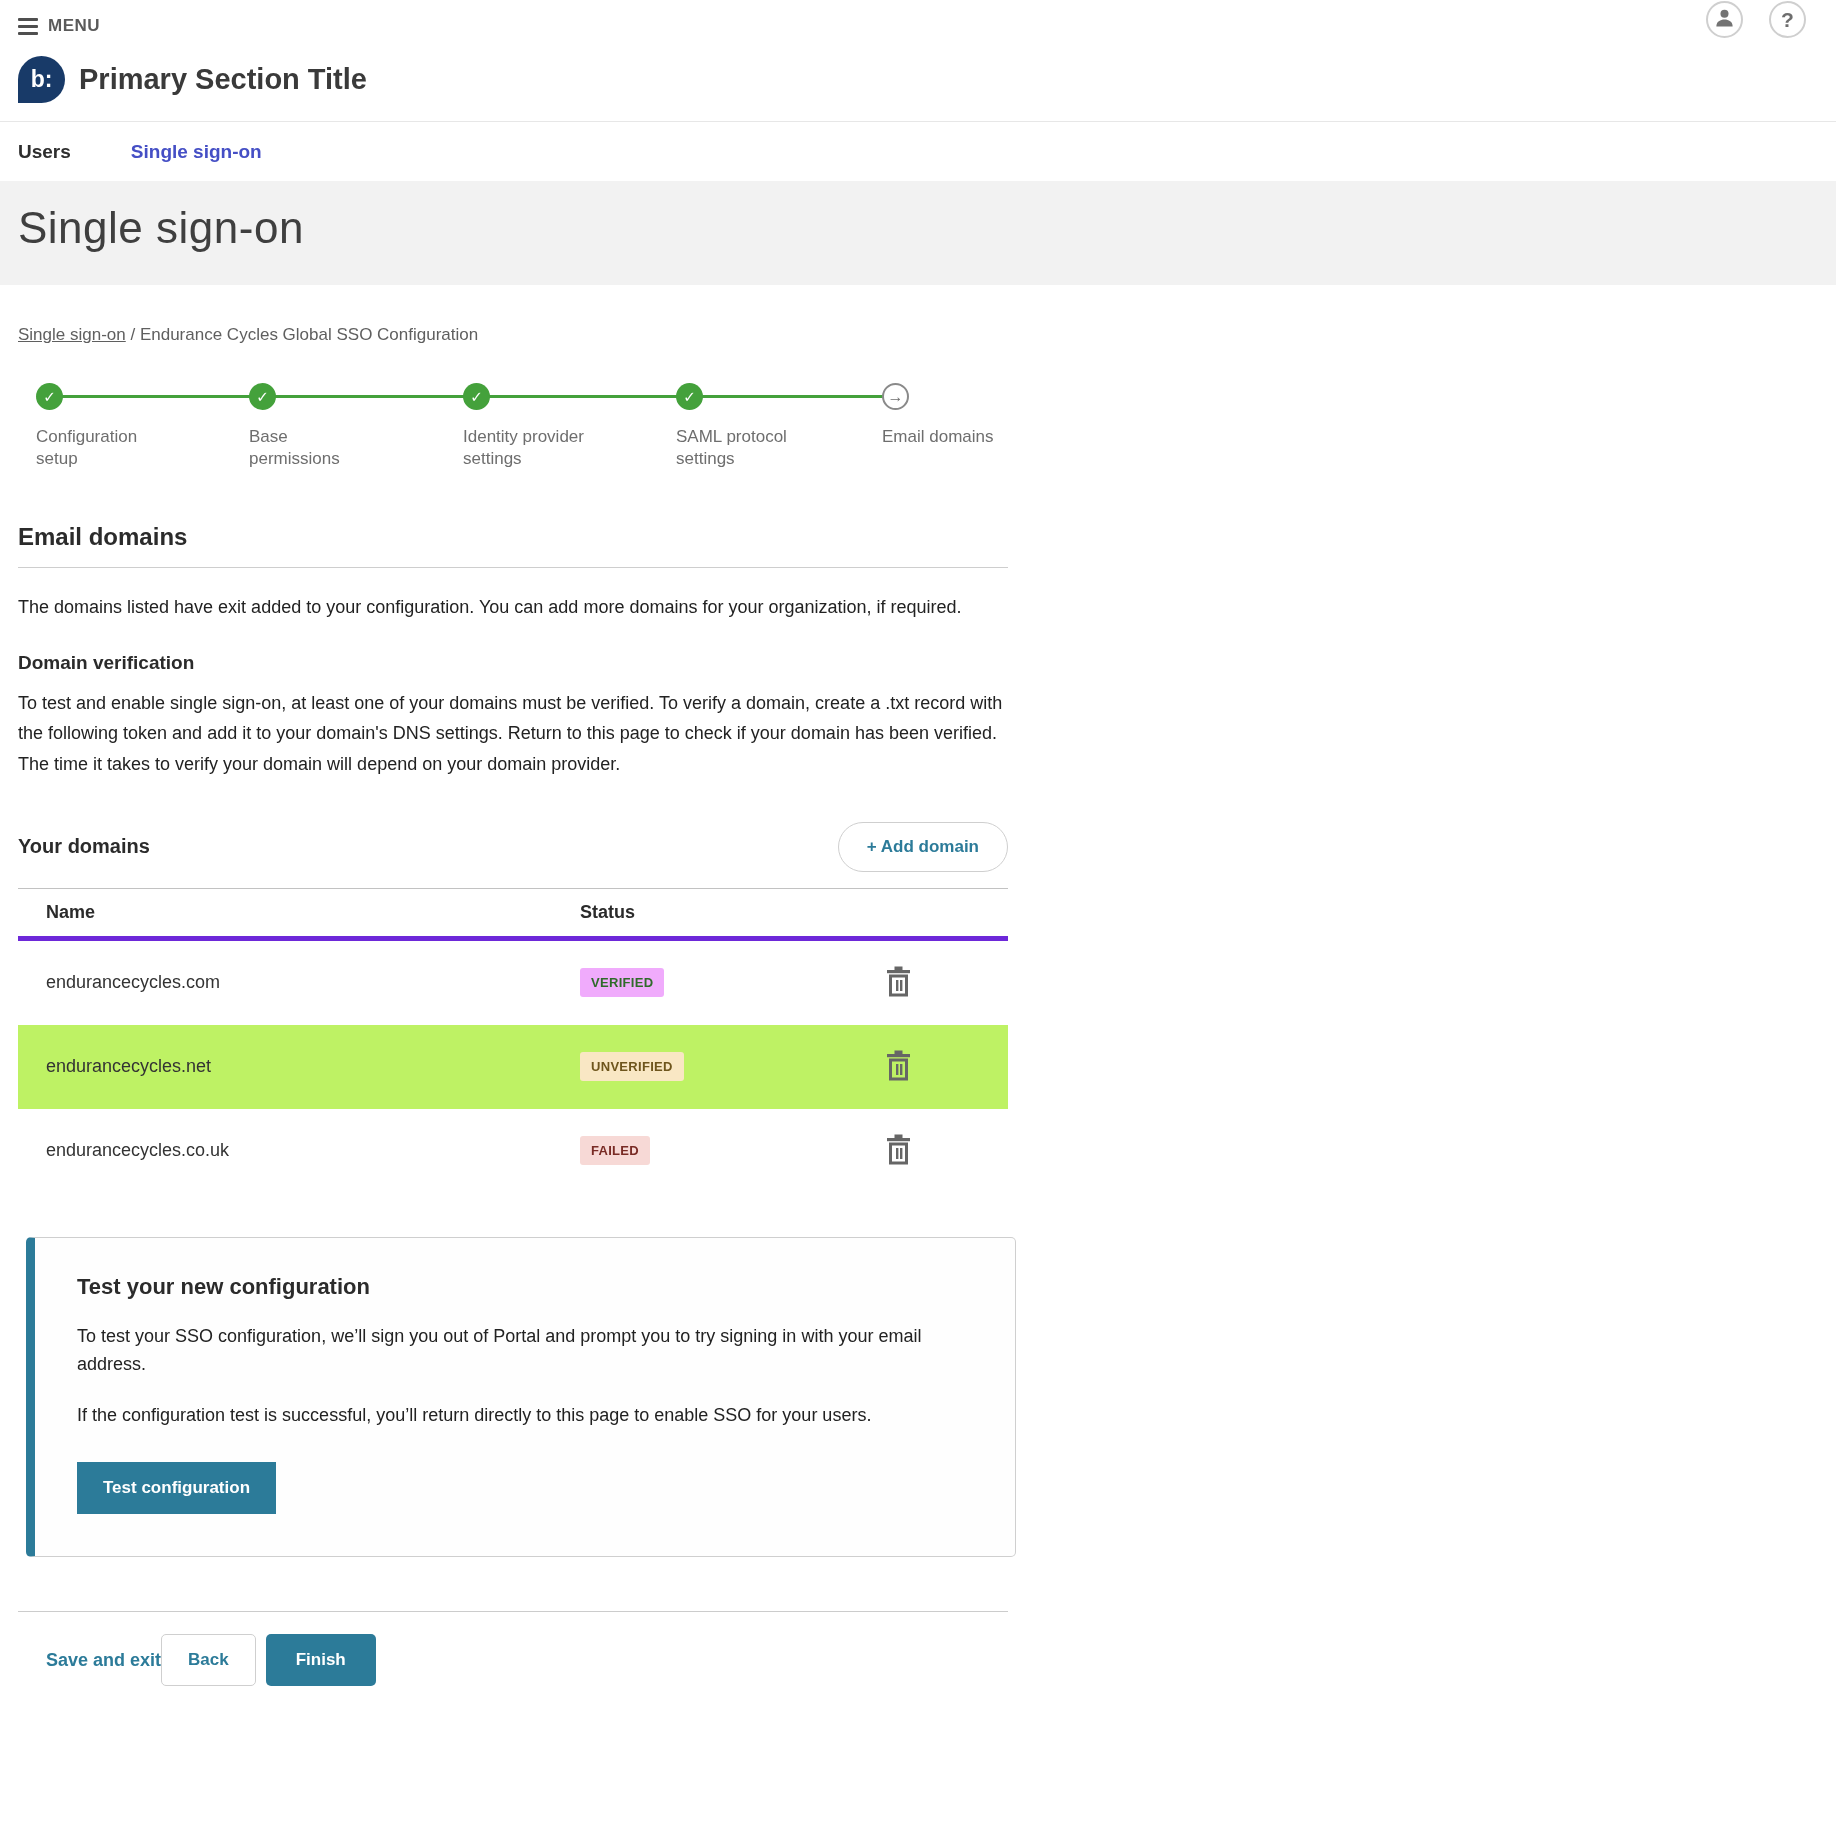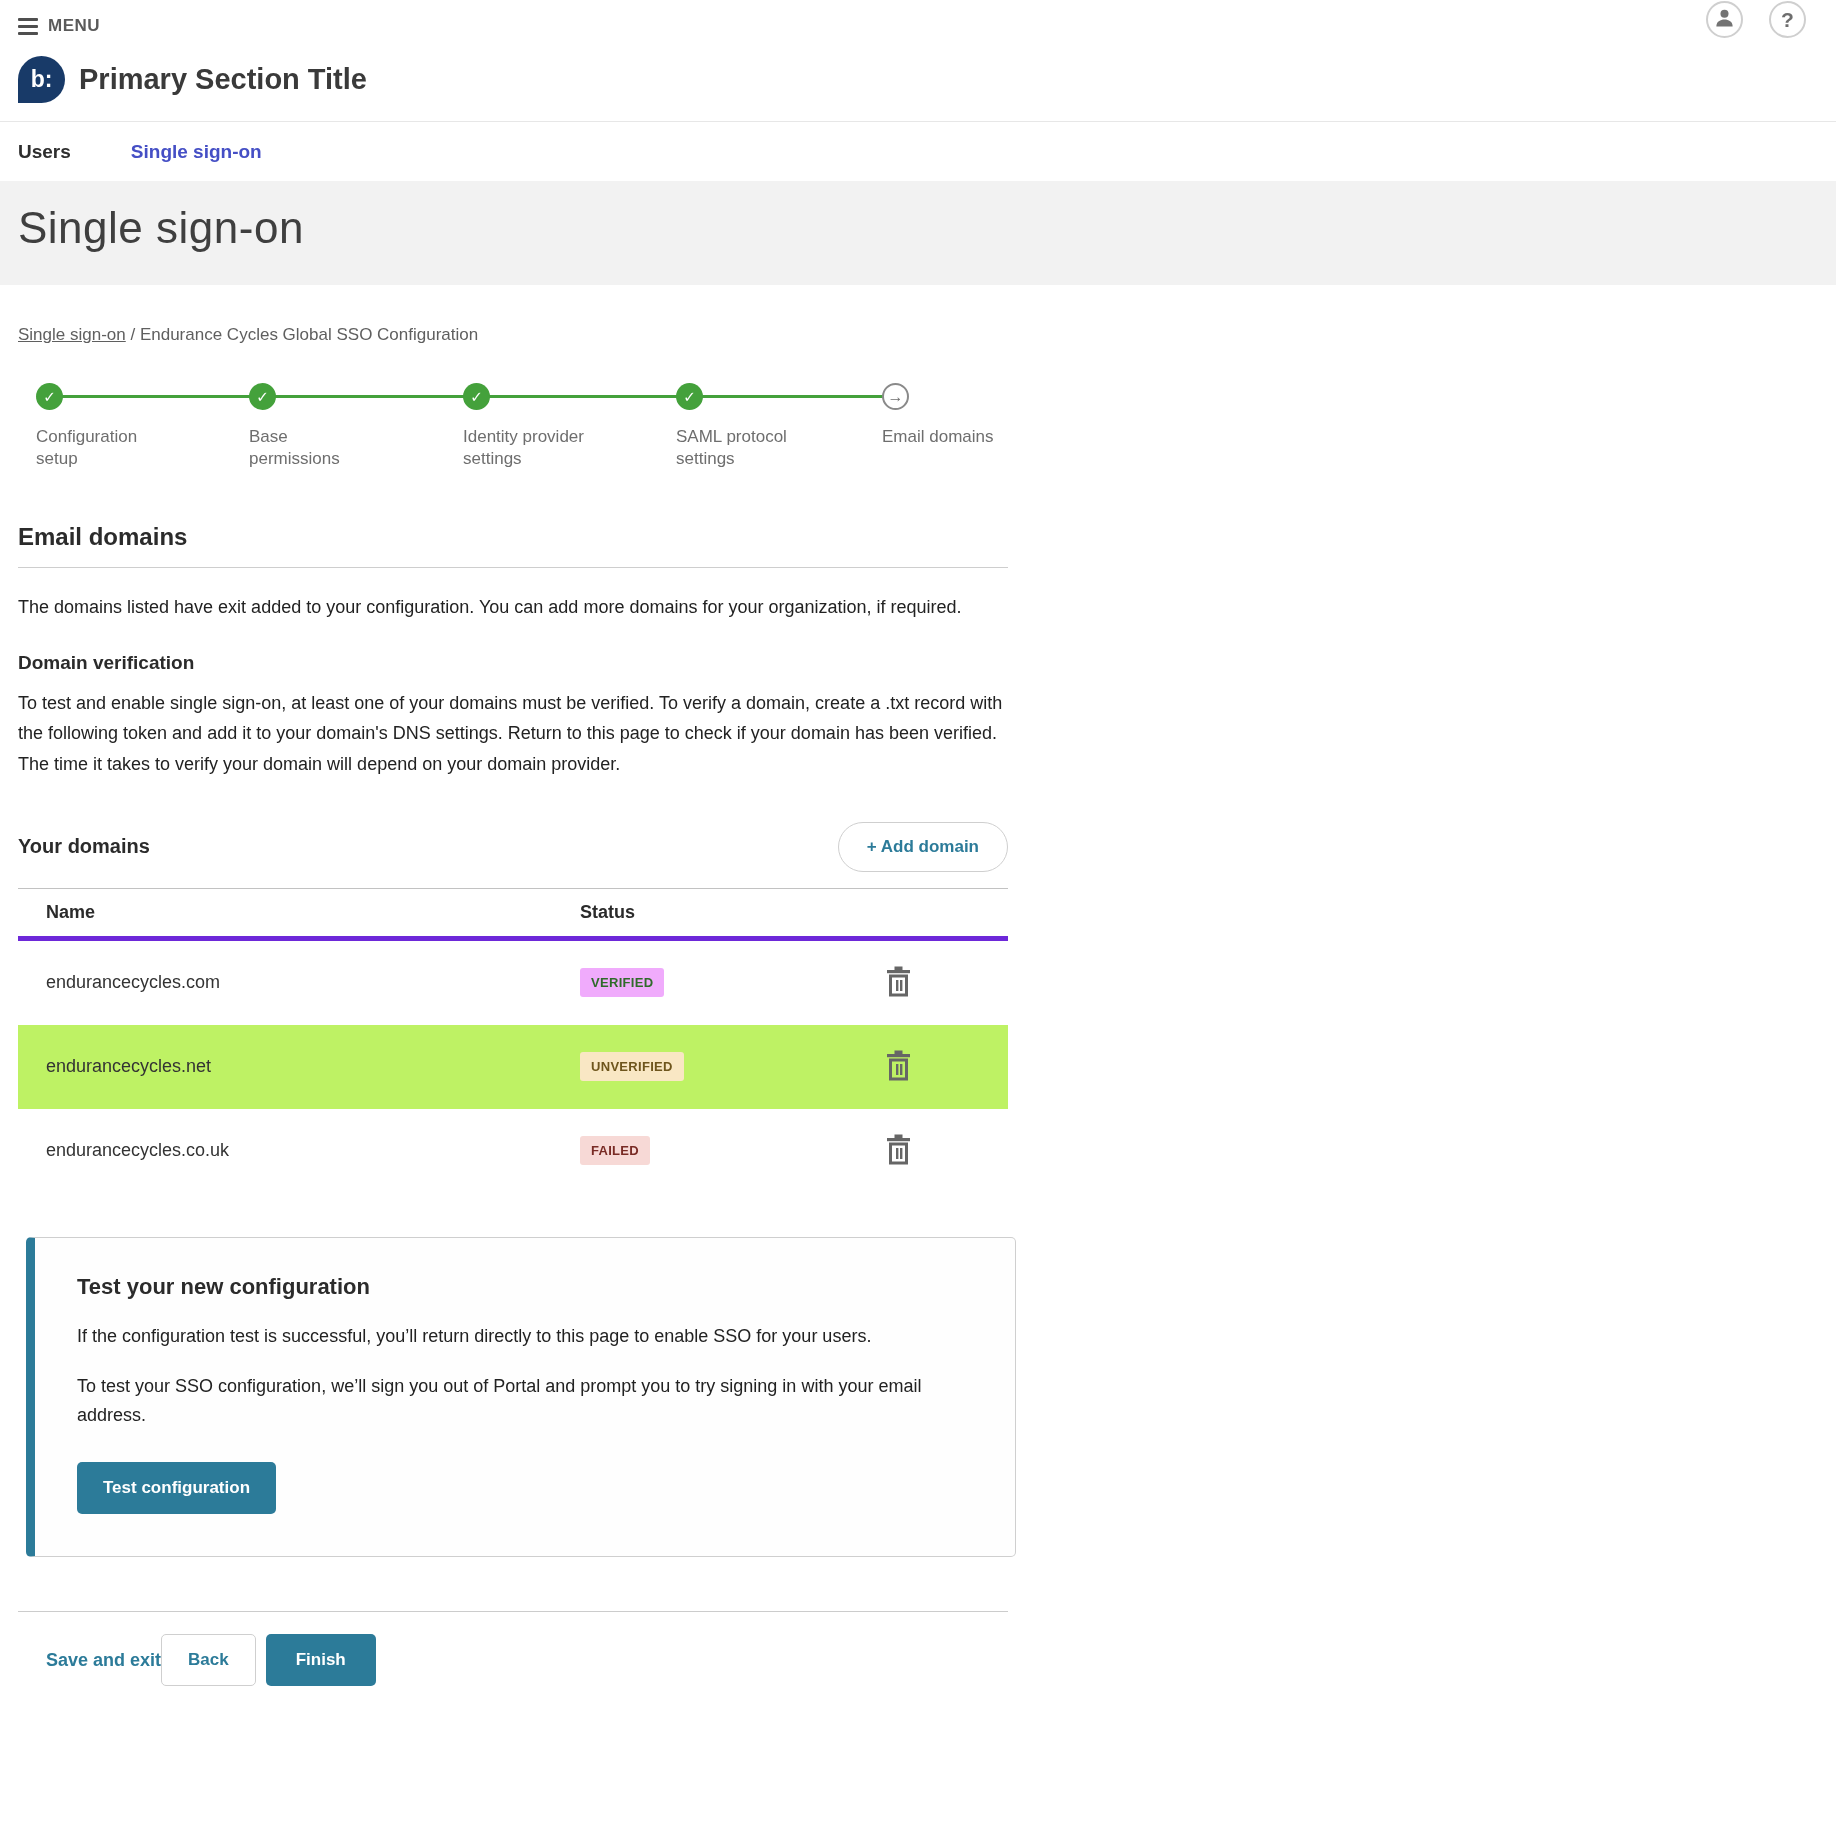--- a/index.html
+++ b/index.html
@@ -84,21 +84,21 @@
   .badge { display:inline-block; justify-self:start; padding:7px 11px; border-radius:3px;
     font-size:13px; font-weight:700; letter-spacing:0.3px; }
   .trash-btn { background:none; border:none; cursor:pointer; justify-self:center; padding:4px; }
 
   
   .test-box { margin-top:44px; width:990px; margin-left:8px; background:#fefefe;
     border:1px solid #cfcfcf; border-left:9px solid #2c7b99; border-radius:5px;
     padding:36px 44px 42px 42px; }
   .test-heading { font-size:22px; font-weight:700; color:#2b2b2b; }
   .test-para { margin-top:22px; font-size:18px; line-height:1.6; color:#222; max-width:880px; }
-  .test-btn { margin-top:32px; background:#2c7b99; color:#fff; border:none; border-radius:5px;
+  .test-btn { margin-top:32px; background:#2c7b99; color:#fff; border:none; border-radius:0;
     padding:16px 26px; font-size:17px; font-weight:700; cursor:pointer; font-family:inherit;text-align:center; }
 
   
   .footer-rule { border:none; border-top:1px solid #cccccc; margin-top:54px; width:990px; }
   .footer { margin-top:22px; width:990px; display:flex; align-items:center; justify-content:flex-start; }
   .save-exit { margin-left:28px; font-size:18px; font-weight:700; color:#2c7b99; cursor:pointer; }
   .footer-btns { display:flex; gap:10px; }
   .back-btn { background:#fff; border:1px solid #cfcfcf; border-radius:5px; padding:15px 26px;
     font-size:17px; font-weight:700; color:#2c7b99; cursor:pointer; font-family:inherit; }
   .finish-btn { background:#2c7b99; border:none; border-radius:5px; padding:15px 30px;
@@ -242,22 +242,22 @@
               <rect x="11" y="14" width="2.4" height="11" fill="#666"></rect>
               <rect x="15" y="14" width="2.4" height="11" fill="#666"></rect>
             </svg>
         </span>
       </button>
     </div>
   </div>
 
   <div class="test-box">
     <div class="test-heading">Test your new configuration</div>
+    <p class="test-para">To test your SSO configuration, we’ll sign you out of Portal and prompt you to try signing in with your email address.</p>
     <p class="test-para">If the configuration test is successful, you’ll return directly to this page to enable SSO for your users.</p>
-    <p class="test-para">To test your SSO configuration, we’ll sign you out of Portal and prompt you to try signing in with your email address.</p>
     <button class="test-btn">Test configuration</button>
   </div>
 
   <hr class="footer-rule">
   <div class="footer">
     <span class="save-exit">Save and exit</span>
     <div class="footer-btns">
       <button class="back-btn">Back</button>
       <button class="finish-btn">Finish</button>
     </div>

